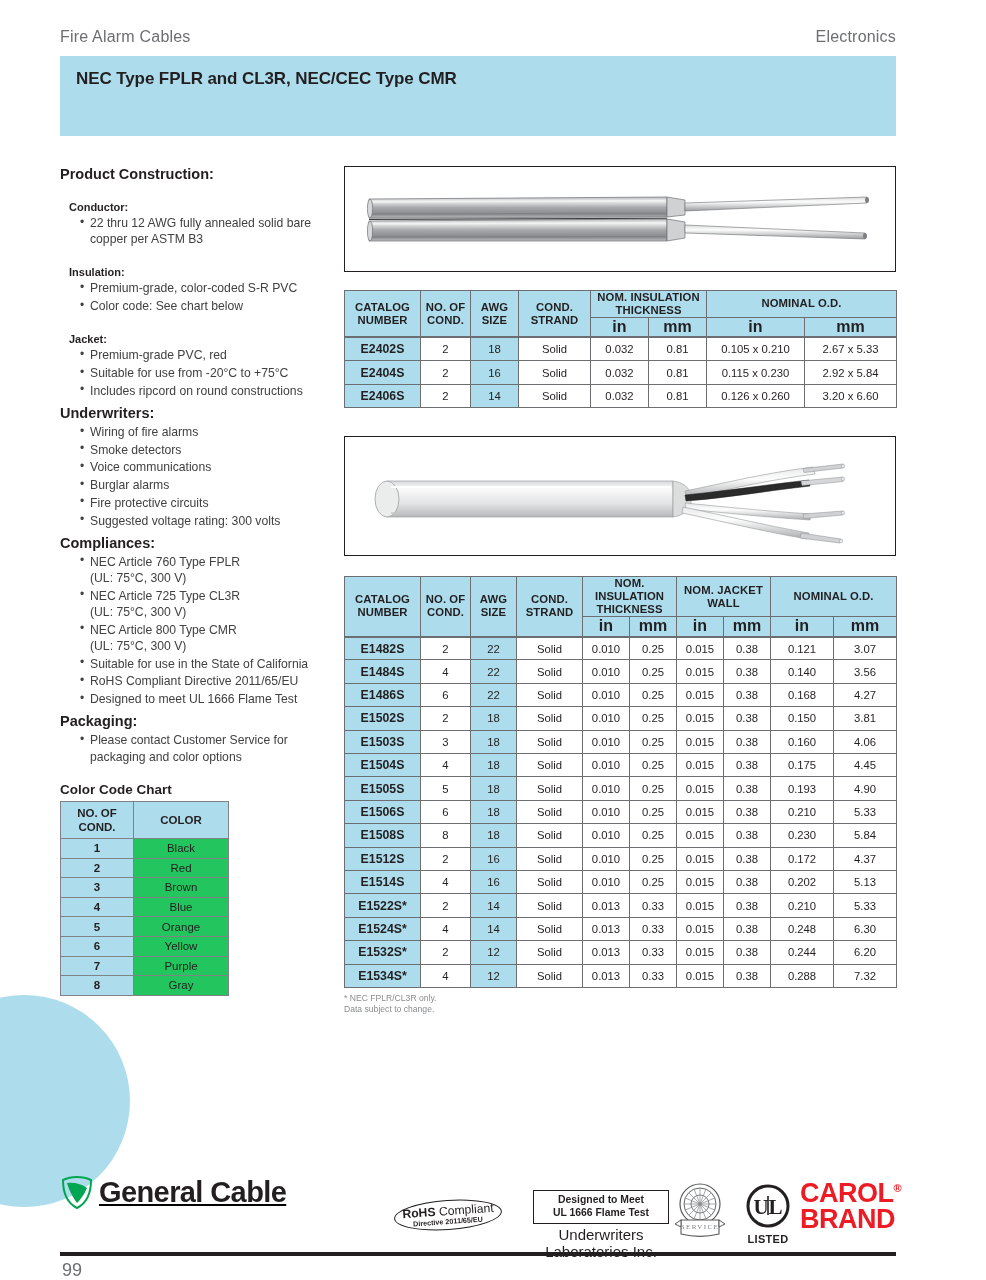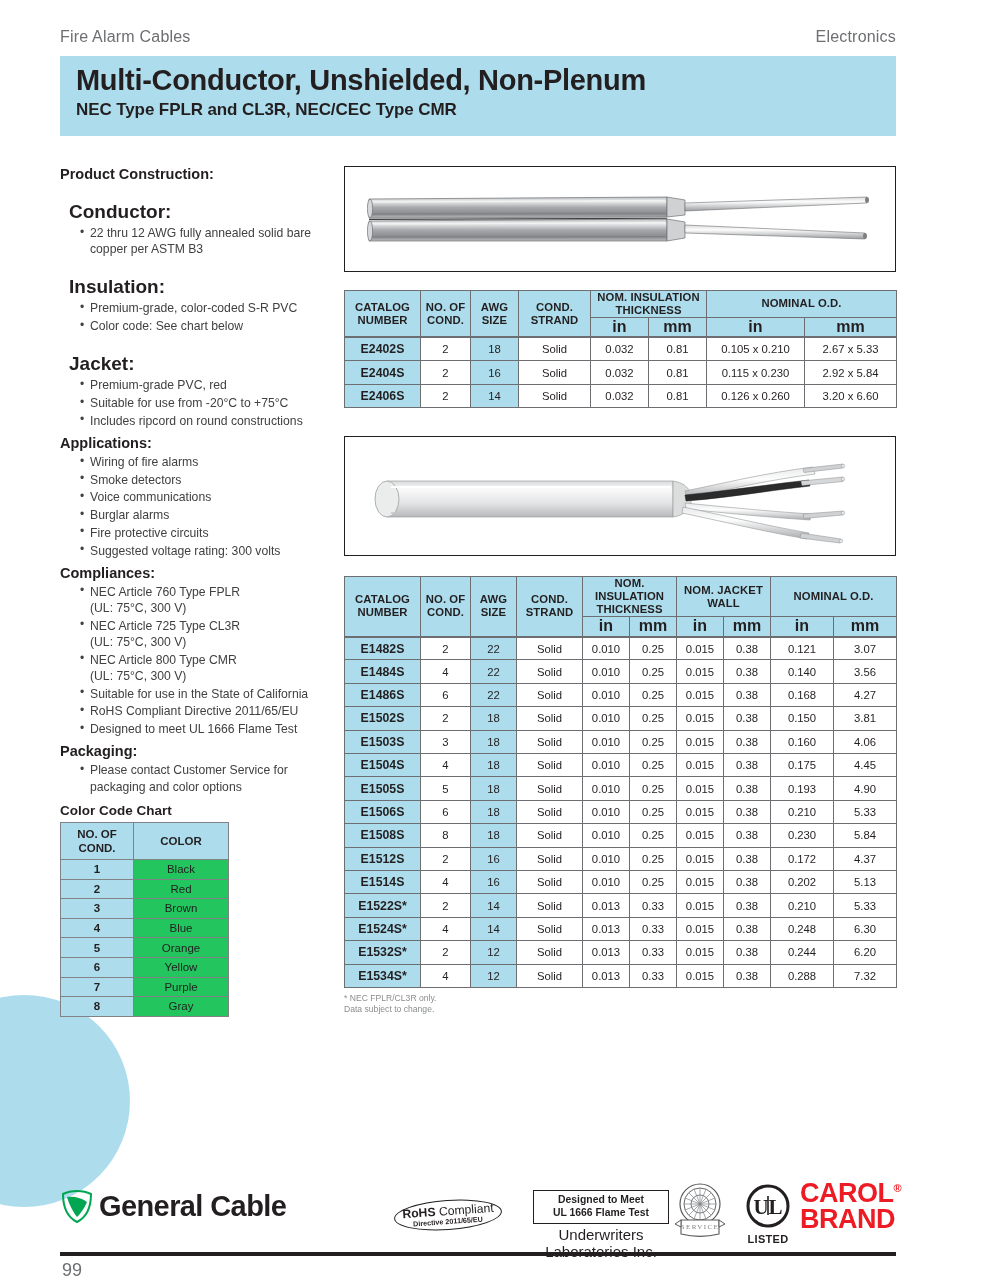--- a/index.html
+++ b/index.html
@@ -75,21 +75,21 @@
     z-index: 2;
     color: #3c3c3c;
   }
   .sec-h1 {
     font-size: 14.5px;
     font-weight: bold;
     color: #231f20;
     margin-bottom: 3px;
   }
   .sec-h2 {
-    font-size: 19px;
+    font-size: 11px;
     font-weight: bold;
     color: #231f20;
     margin: 19px 0 2px 9px;
   }
   ul.bul {
     list-style: none;
     margin: 0 0 5px 20px;
   }
   ul.bul li {
     font-size: 12.2px;
@@ -101,21 +101,21 @@
   }
   ul.bul li::before {
     content: "\2022";
     position: absolute;
     left: 0; top: -0.5px;
     font-size: 12px;
     color: #414042;
   }
 
   
-  .ccc-wrap { position: absolute; left: 60px; top: 803px; z-index: 2; }
+  .ccc-wrap { position: absolute; left: 60px; top: 782px; z-index: 2; }
   .ccc-title {
     font-size: 13.5px; font-weight: bold;
     color: #231f20; margin-bottom: 4px;
   }
   table.ccc {
     border-collapse: collapse;
     width: 169px;
     border: 1.3px solid #808285;
   }
   table.ccc td, table.ccc th {
@@ -193,21 +193,21 @@
   .footnote {
     margin-top: 5px;
     font-size: 8.6px;
     line-height: 1.32;
     color: #8a8c8e;
   }
 
   
   .footer { position: absolute; left: 0; top: 1176px; width: 986px; height: 104px; z-index: 3; }
 
-  .gc-logo { position: absolute; left: 62px; top: 14px; display: flex; align-items: center; }
+  .gc-logo { position: absolute; left: 62px; top: 0; display: flex; align-items: center; text-decoration: underline; }
   .gc-shield { width: 30px; height: 33px; margin-right: 7px; }
   .gc-text {
     font-size: 29px; font-weight: bold; color: #231f20;
     letter-spacing: -0.6px; line-height: 1;
   }
 
   .rohs { position: absolute; left: 394px; top: 24px; width: 108px; height: 30px; }
   .rohs-oval {
     position: absolute; inset: 0;
     border: 1.4px solid #231f20;
@@ -269,21 +269,20 @@
 <div id="page">
 
   <div class="deco-circle"></div>
 
   <div class="eyebrow">
     <span>Fire Alarm Cables</span>
     <span>Electronics</span>
   </div>
 
   <div class="title-band">
-    <div class="title-main">Multi-Conductor, Unshielded, Non-Plenum</div>
     <div class="title-sub">NEC Type FPLR and CL3R, NEC/CEC Type CMR</div>
   </div>
 
   <div class="left-col">
 
     <div class="sec-h1">Product Construction:</div>
 
     <div class="sec-h2">Conductor:</div>
     <ul class="bul">
       <li>22 thru 12 AWG fully annealed solid bare copper per ASTM B3</li>
@@ -295,21 +294,21 @@
       <li>Color code: See chart below</li>
     </ul>
 
     <div class="sec-h2">Jacket:</div>
     <ul class="bul">
       <li>Premium-grade PVC, red</li>
       <li>Suitable for use from -20°C to +75°C</li>
       <li>Includes ripcord on round constructions</li>
     </ul>
 
-    <div class="sec-h1" style="margin-top:6px;">Applications:</div>
+    <div class="sec-h1" style="margin-top:6px;">Underwriters:</div>
     <ul class="bul">
       <li>Wiring of fire alarms</li>
       <li>Smoke detectors</li>
       <li>Voice communications</li>
       <li>Burglar alarms</li>
       <li>Fire protective circuits</li>
       <li>Suggested voltage rating: 300 volts</li>
     </ul>
 
     <div class="sec-h1" style="margin-top:6px;">Compliances:</div>

